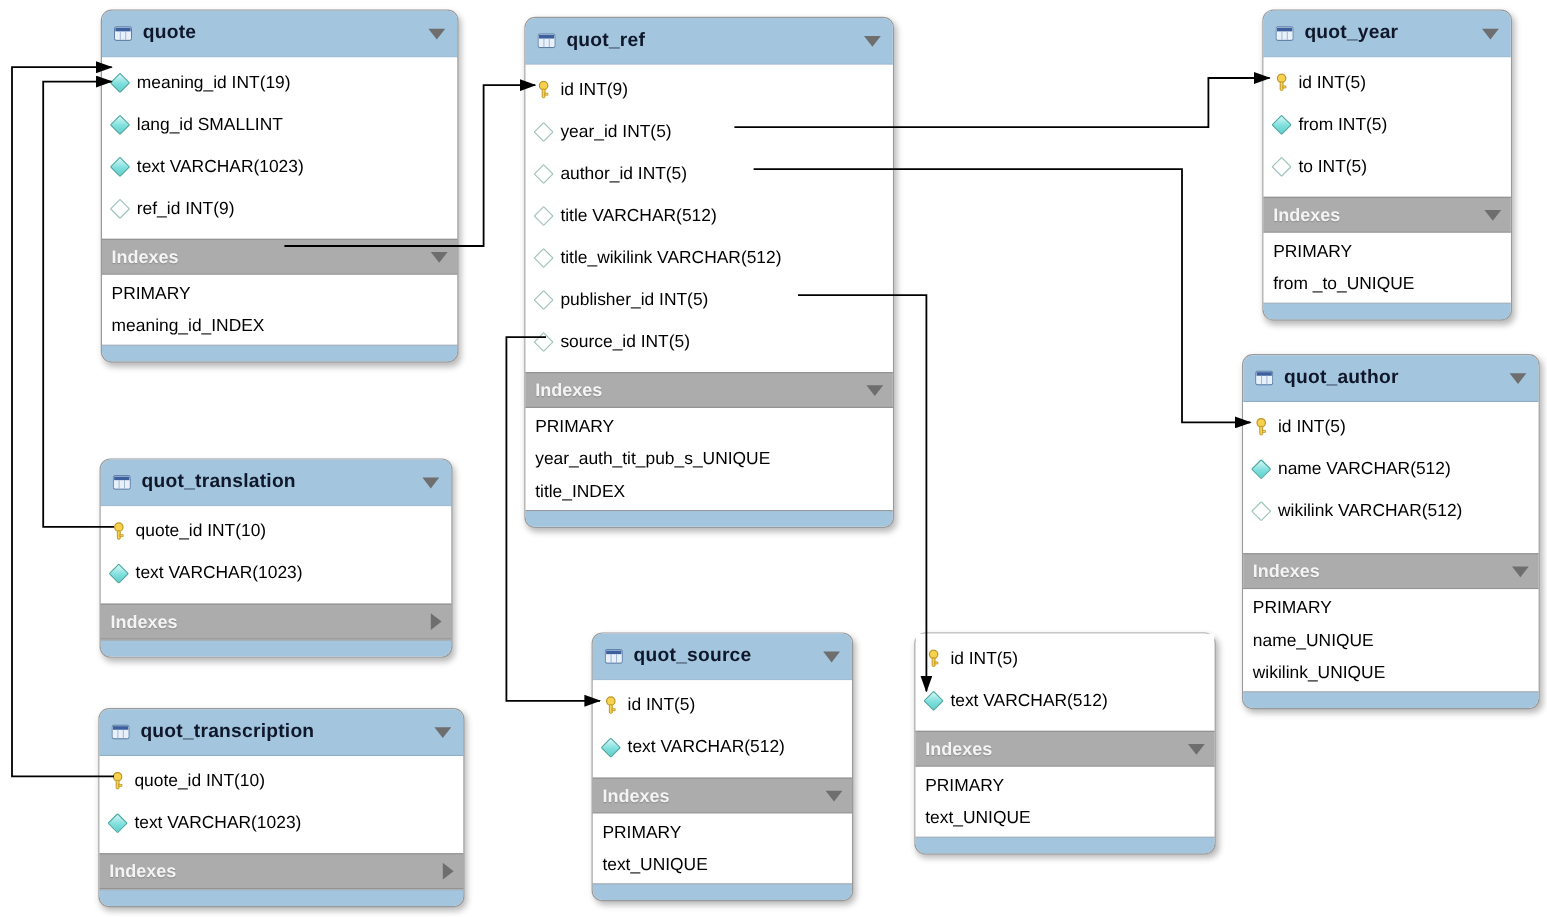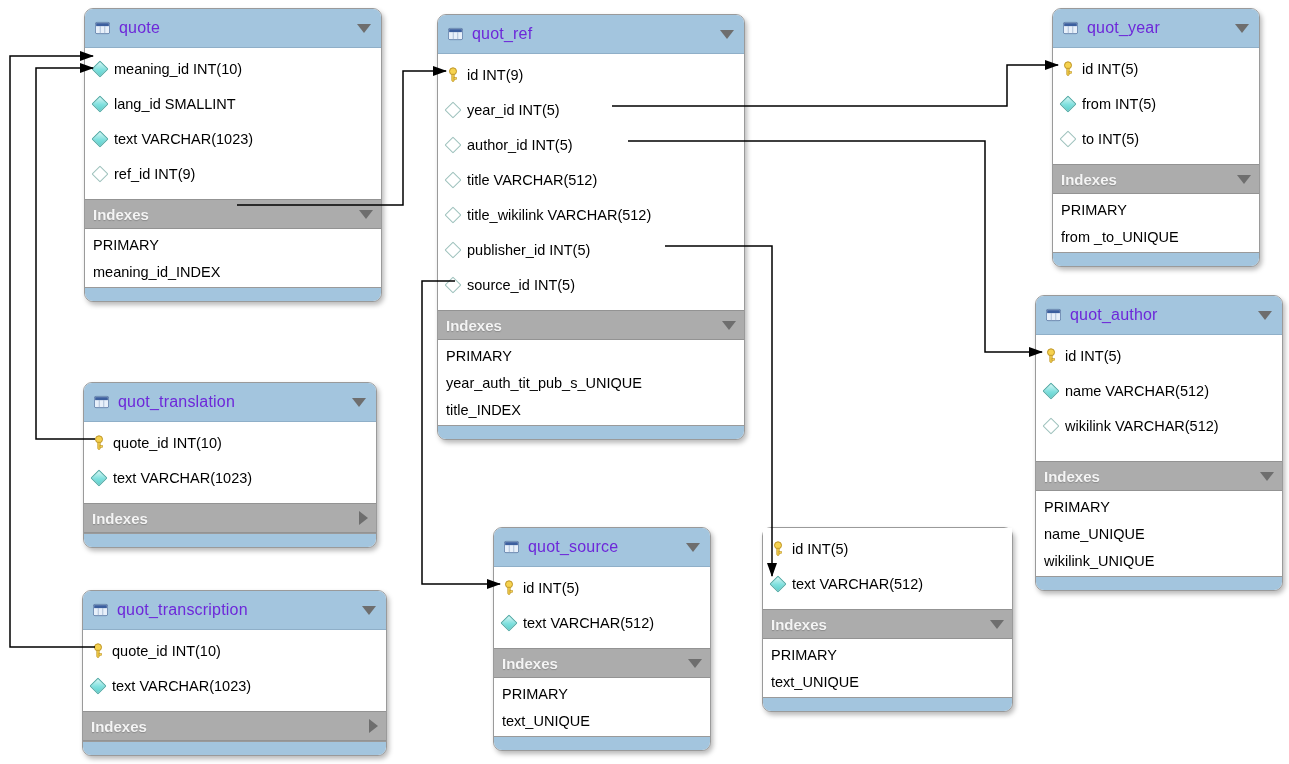--- a/index.html
+++ b/index.html
@@ -14,21 +14,21 @@
     border:1px solid #9a9a9a; border-radius:9px;
     box-shadow:2px 3px 5px rgba(0,0,0,.28);
     z-index:1;
   }
   .hdr {
     height:38px; background:#a3c5de;
     border-bottom:1px solid #8fafc8;
     border-radius:8px 8px 0 0;
     display:flex; align-items:center; gap:9px; padding:0 10px;
   }
-  .nm { font-weight:normal; font-size:16px; color:#6d28d9; letter-spacing:.2px; }
+  .nm { font-weight:bold; font-size:16px; color:#0f172a; letter-spacing:.2px; }
   .sp { margin-left:auto; }
   .tri-d { width:0;height:0;border-left:7px solid transparent;border-right:7px solid transparent;border-top:9px solid #6e6e6e; }
   .tri-r { width:0;height:0;border-top:7px solid transparent;border-bottom:7px solid transparent;border-left:9px solid #6e6e6e; }
   .cols { padding:3px 0 8px 0; background:#fff; }
   .cols.pad-lg { padding-bottom:18px; }
   .crow { height:35px; display:flex; align-items:center; gap:7px; padding:0 7px; font-size:14.5px; }
   .ichold { width:15px; display:flex; justify-content:center; align-items:center; flex:none; }
   .dia { width:10px; height:10px; transform:rotate(45deg); border-radius:1px; }
   .dia.filled { background:linear-gradient(135deg,#d6f7f5 0%,#7fe0de 55%,#5ecfcb 100%); border:1px solid #4aa8a3; }
   .dia.open   { background:#ffffff; border:1px solid #9fc2bd; }
@@ -59,21 +59,21 @@
           </svg>
         </span>
       <span class="nm">quote</span>
       <span class="sp tri-d"></span>
     </div>
     <div class="cols">
       <div class="crow">
           <span class="ichold">
             <span class="dia filled"></span>
           </span>
-          <span>meaning_id INT(10)</span>
+          <span>meaning_id INT(19)</span>
         </div>
       <div class="crow">
           <span class="ichold">
             <span class="dia filled"></span>
           </span>
           <span>lang_id SMALLINT</span>
         </div>
       <div class="crow">
           <span class="ichold">
             <span class="dia filled"></span>

